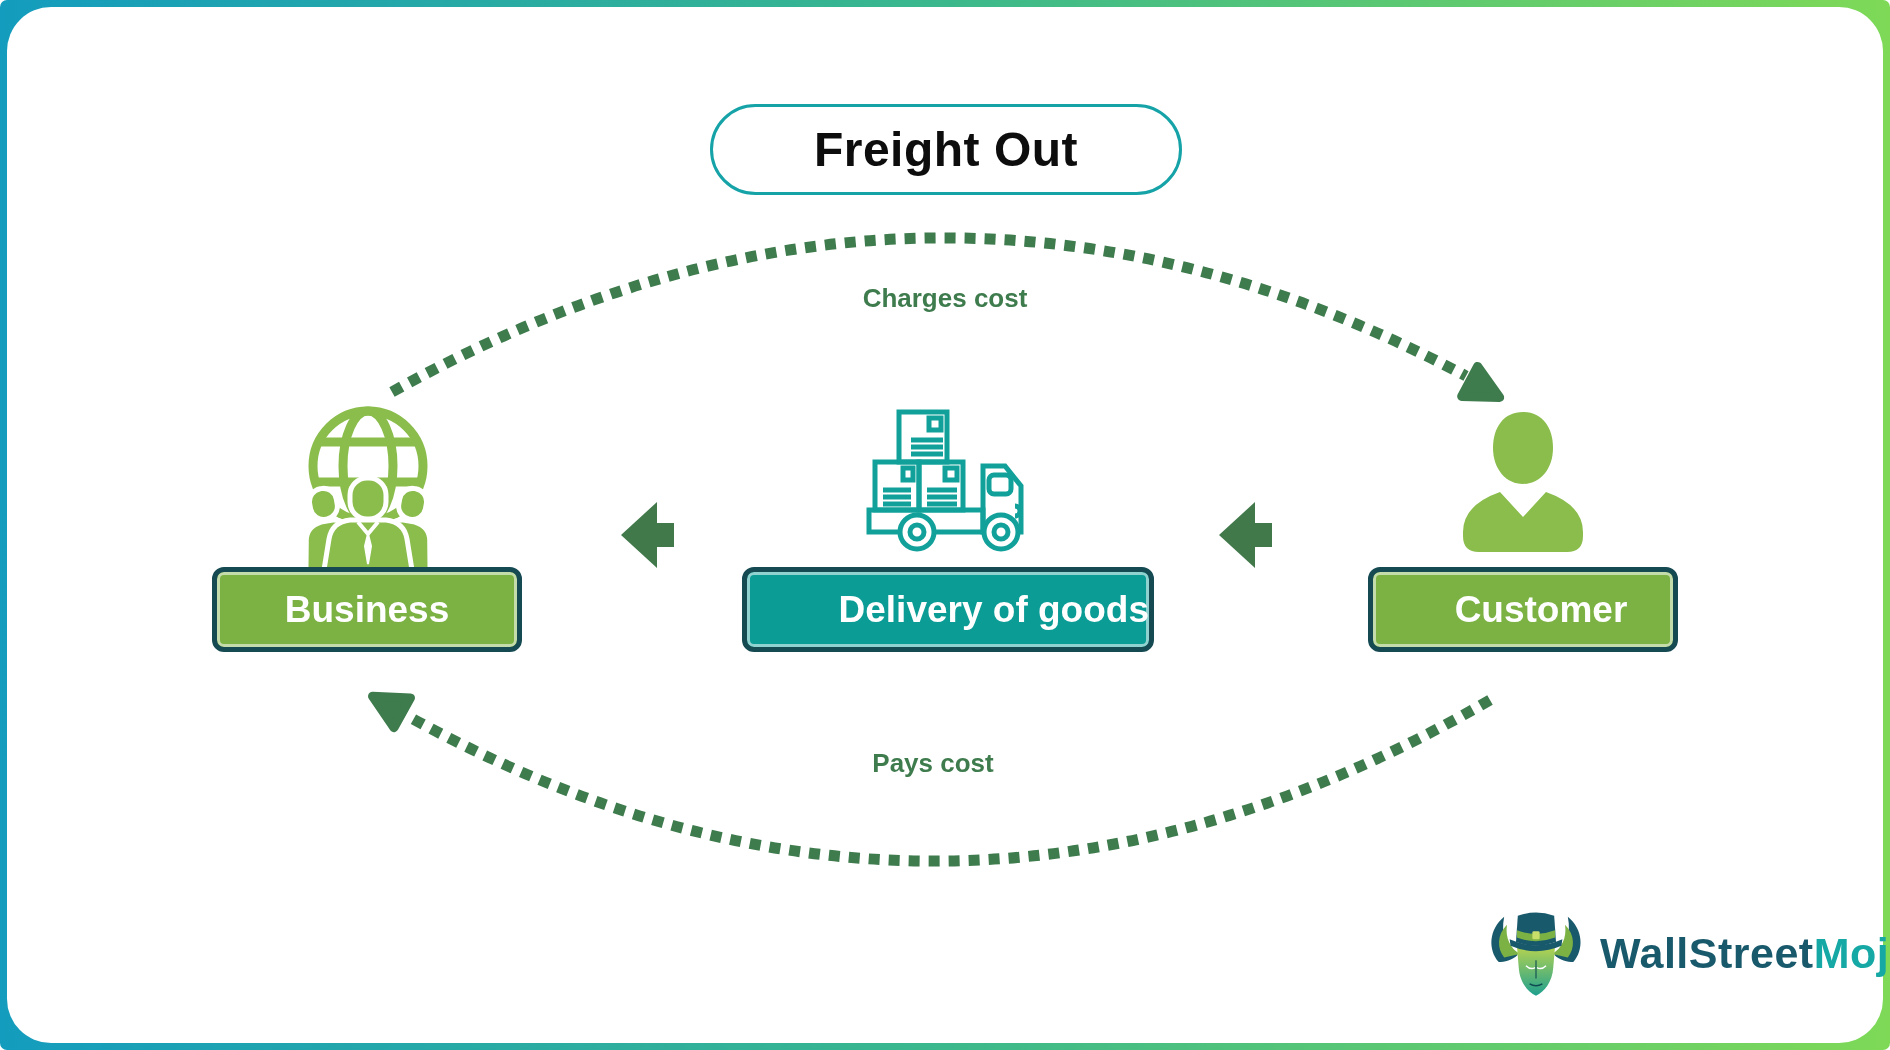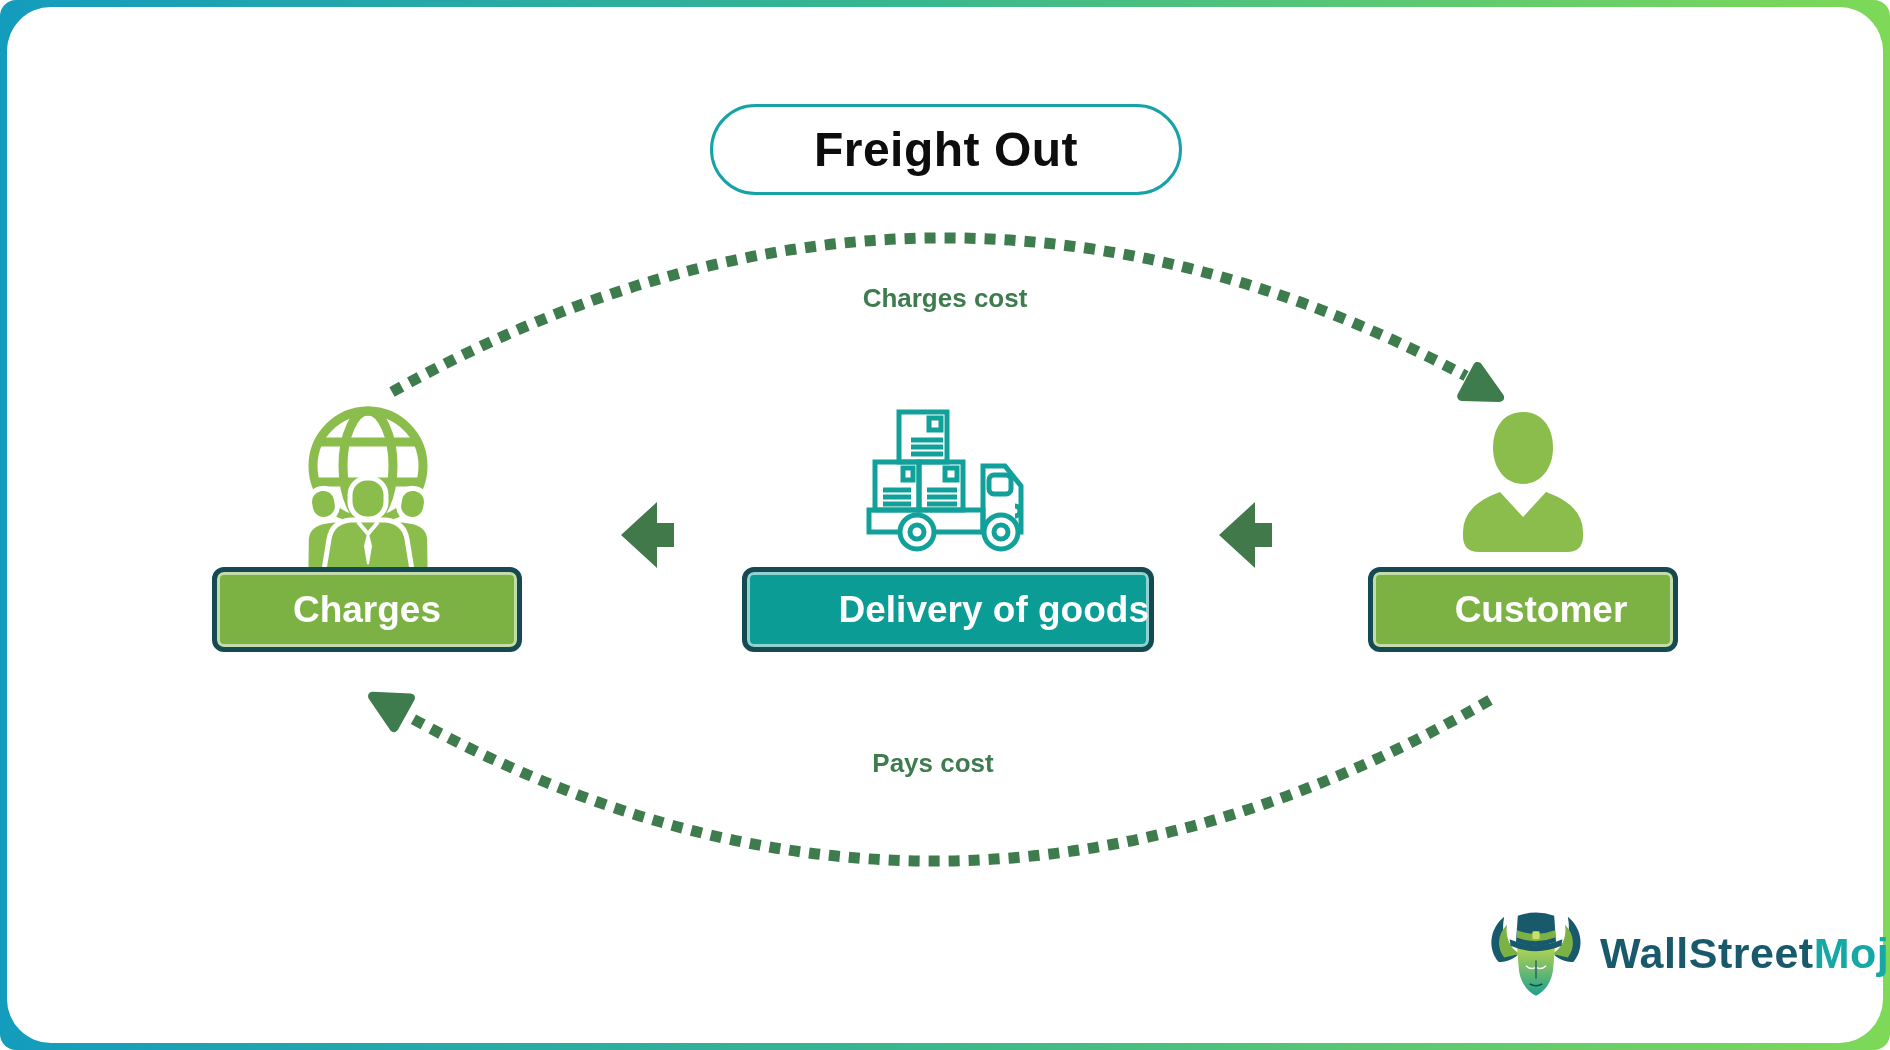--- a/index.html
+++ b/index.html
@@ -1,20 +1,20 @@
 <!DOCTYPE html>
 <html><head>
 <meta charset="utf-8">
 <style>
   * { margin:0; padding:0; box-sizing:border-box; }
   html,body { width:1890px; height:1050px; background:#ffffff; overflow:hidden;
     font-family:"Liberation Sans", sans-serif; }
   .canvas { position:relative; width:1890px; height:1050px;
     background:linear-gradient(90deg,#149CBE 0%,#3BB88C 50%,#7ED957 100%);
-    border-radius:16px; }
+    border-radius:7px; }
   .inner { position:absolute; inset:7px; background:#ffffff; border-radius:44px; }
   .abs { position:absolute; }
 
   .title-pill { left:710px; top:104px; width:472px; height:91px;
     border:3px solid #16A3A8; border-radius:46px; background:#fff;
     display:flex; align-items:center; justify-content:center; }
   .title-pill span { font-size:48px; font-weight:800; color:#0d0d0d; letter-spacing:0.5px; }
 
   .flow-label { font-size:26px; font-weight:700; color:#3E7B4D; white-space:nowrap;
     transform:translateX(-50%); }
@@ -128,21 +128,21 @@
   </svg>
 
   <svg id="customer-icon" class="abs" viewBox="0 0 140 142" xmlns="http://www.w3.org/2000/svg">
     <g fill="#8ABD4B">
       <path d="M70,2 C51,2 40,17 40,38 C40,59 53,74 70,74 C87,74 100,59 100,38 C100,17 89,2 70,2 Z"></path>
       <path d="M26,142 L114,142 Q130,142 130,126 L130,122 Q130,95 93,82 L70,107 L47,82 Q10,95 10,122 L10,126 Q10,142 26,142 Z"></path>
     </g>
   </svg>
 
   <div id="business-button" class="abs node-btn btn-green">
-    <span>Charges</span>
+    <span>Business</span>
   </div>
   <div id="delivery-button" class="abs node-btn btn-teal">
     <span>Delivery of goods</span>
   </div>
   <div id="customer-button" class="abs node-btn btn-green">
     <span>Customer</span>
   </div>
 
   <div class="abs logo">
     <svg viewBox="0 0 110 100" xmlns="http://www.w3.org/2000/svg">

